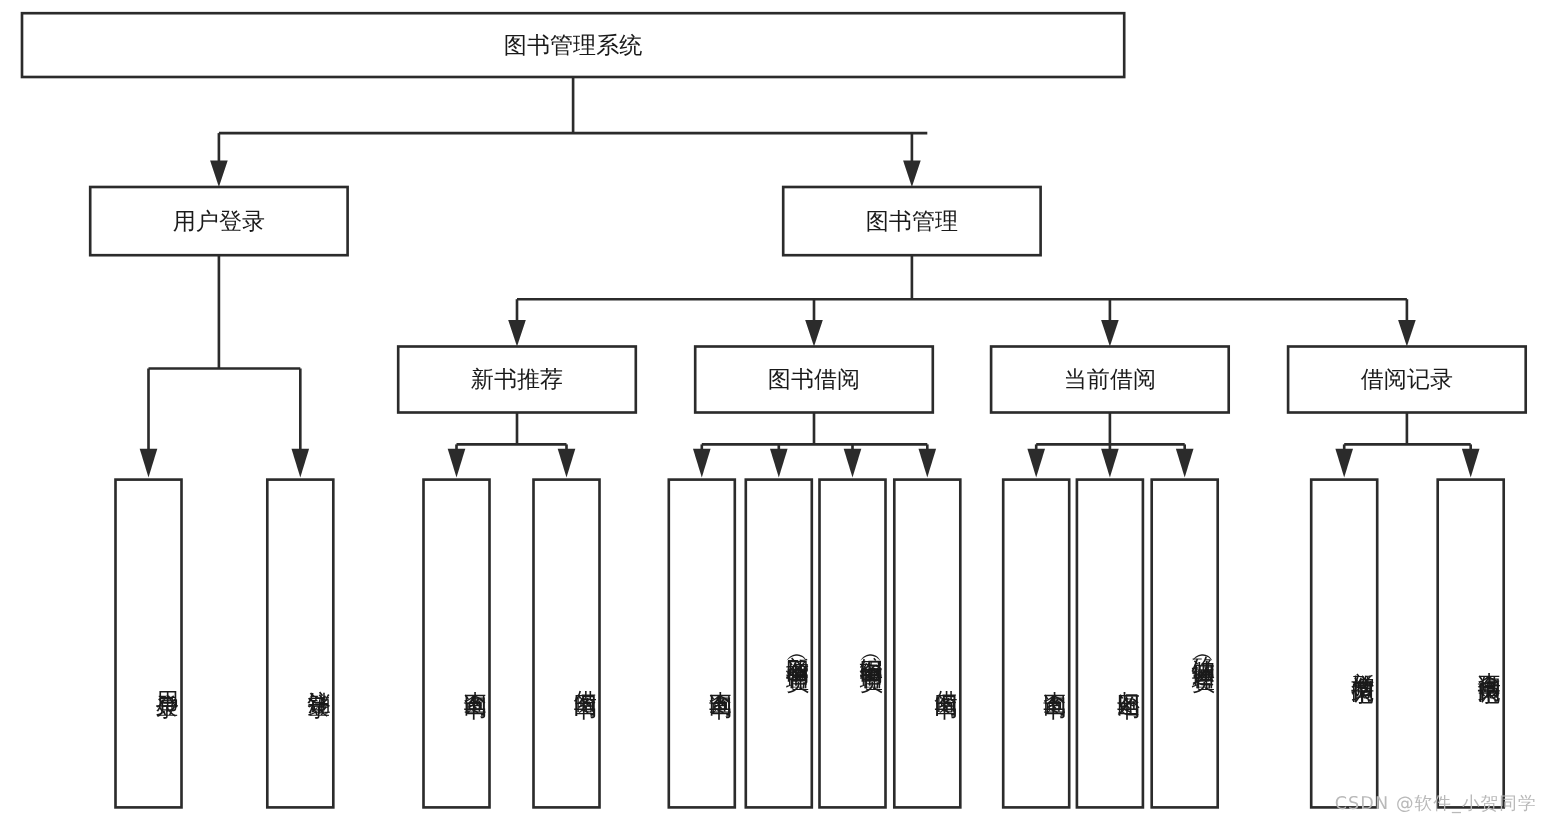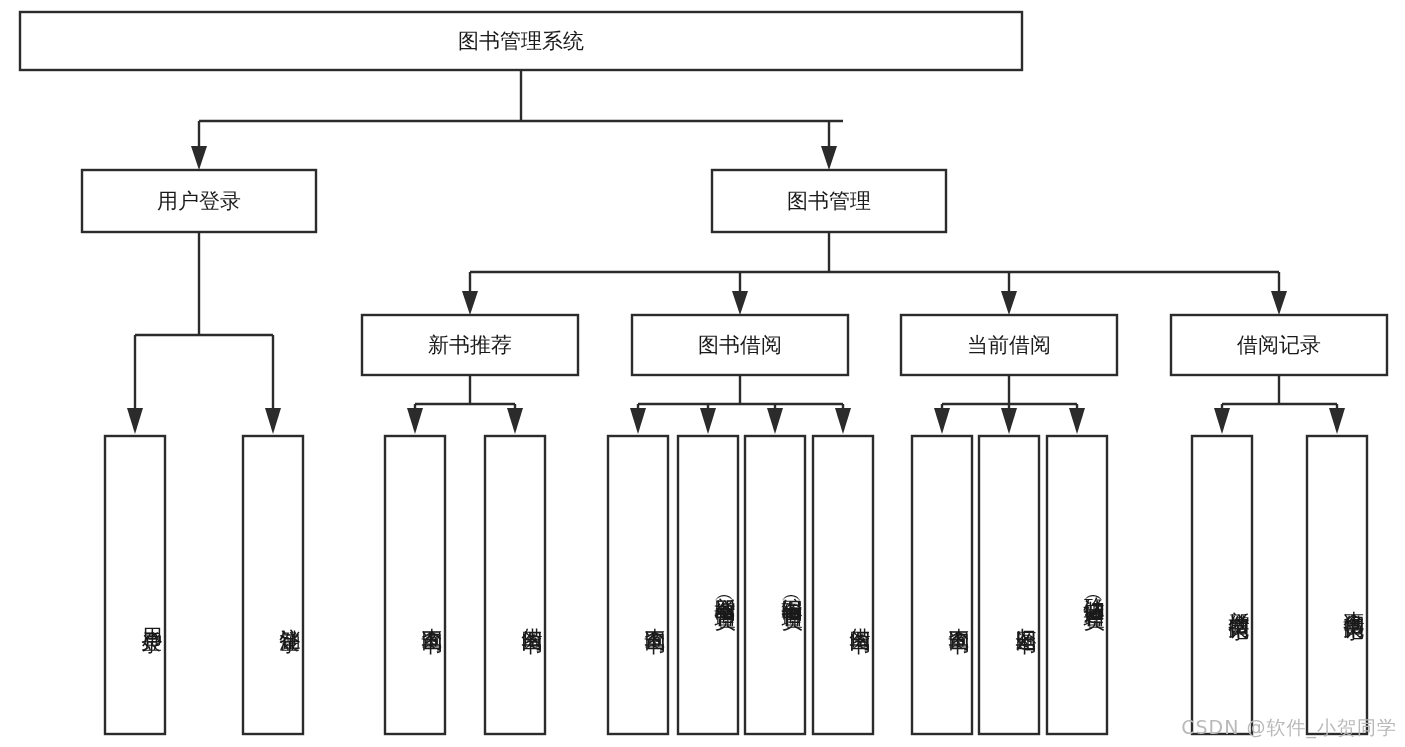--- a/index.html
+++ b/index.html
@@ -64,21 +64,21 @@
     align-items: flex-start;
     justify-content: center;
     pointer-events: none;
     user-select: none;
   }
   .watermark {
     position: absolute;
     right: 8px;
     bottom: 6px;
     font-family: "DejaVu Sans", "Liberation Sans", sans-serif;
-    font-size: 19px;
+    font-size: 16px;
     color: #b9b9b9;
     letter-spacing: 1px;
     user-select: none;
   }
 </style>
 </head>
 <body>
 
 <div id="diagram-root">
 

